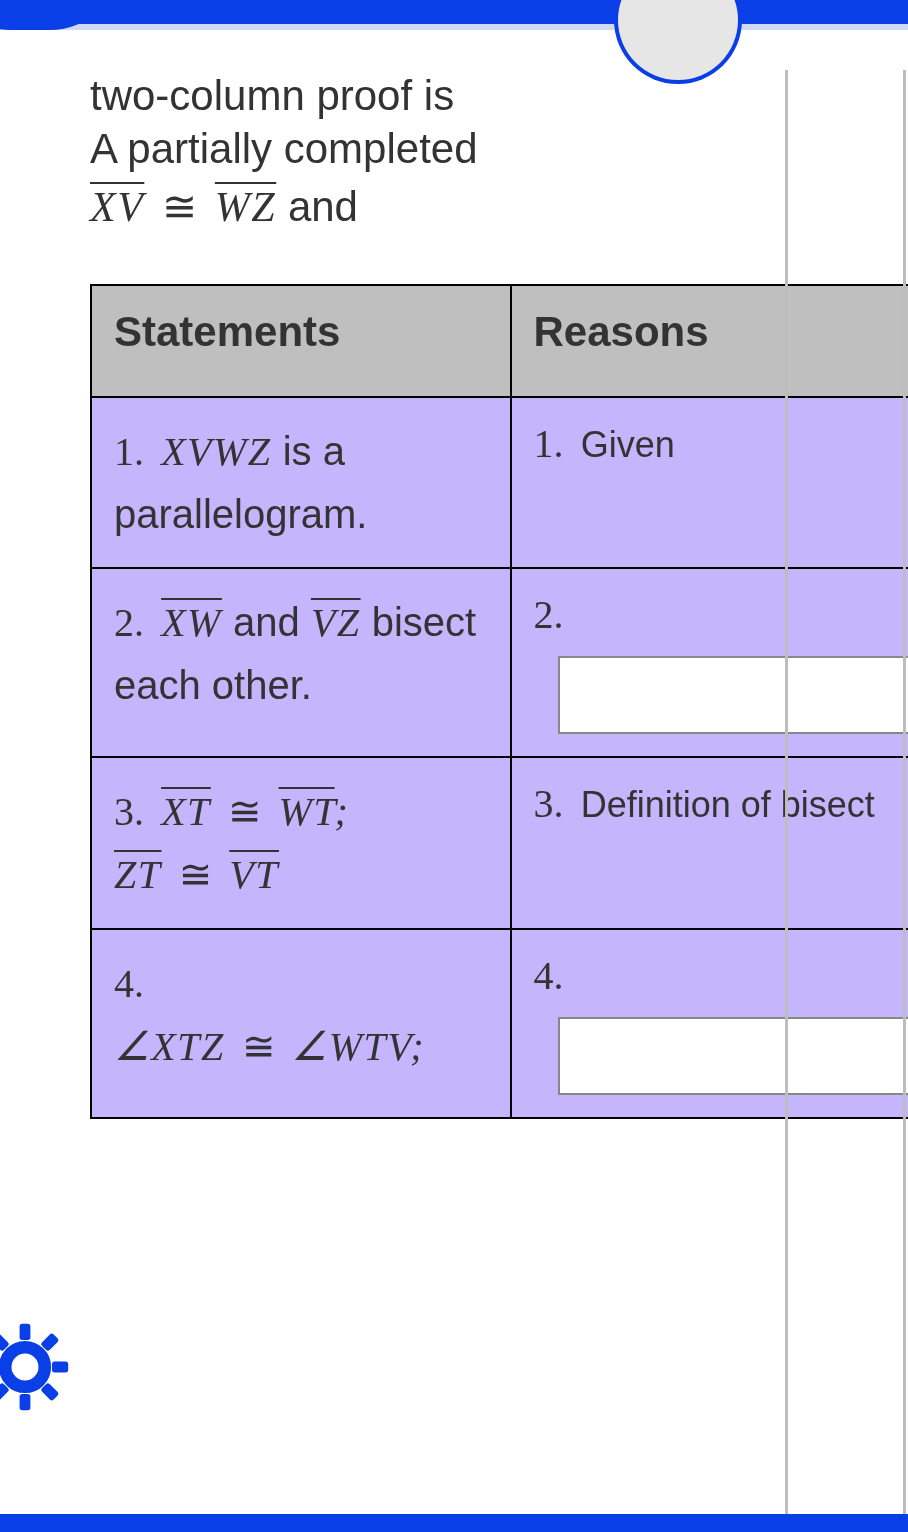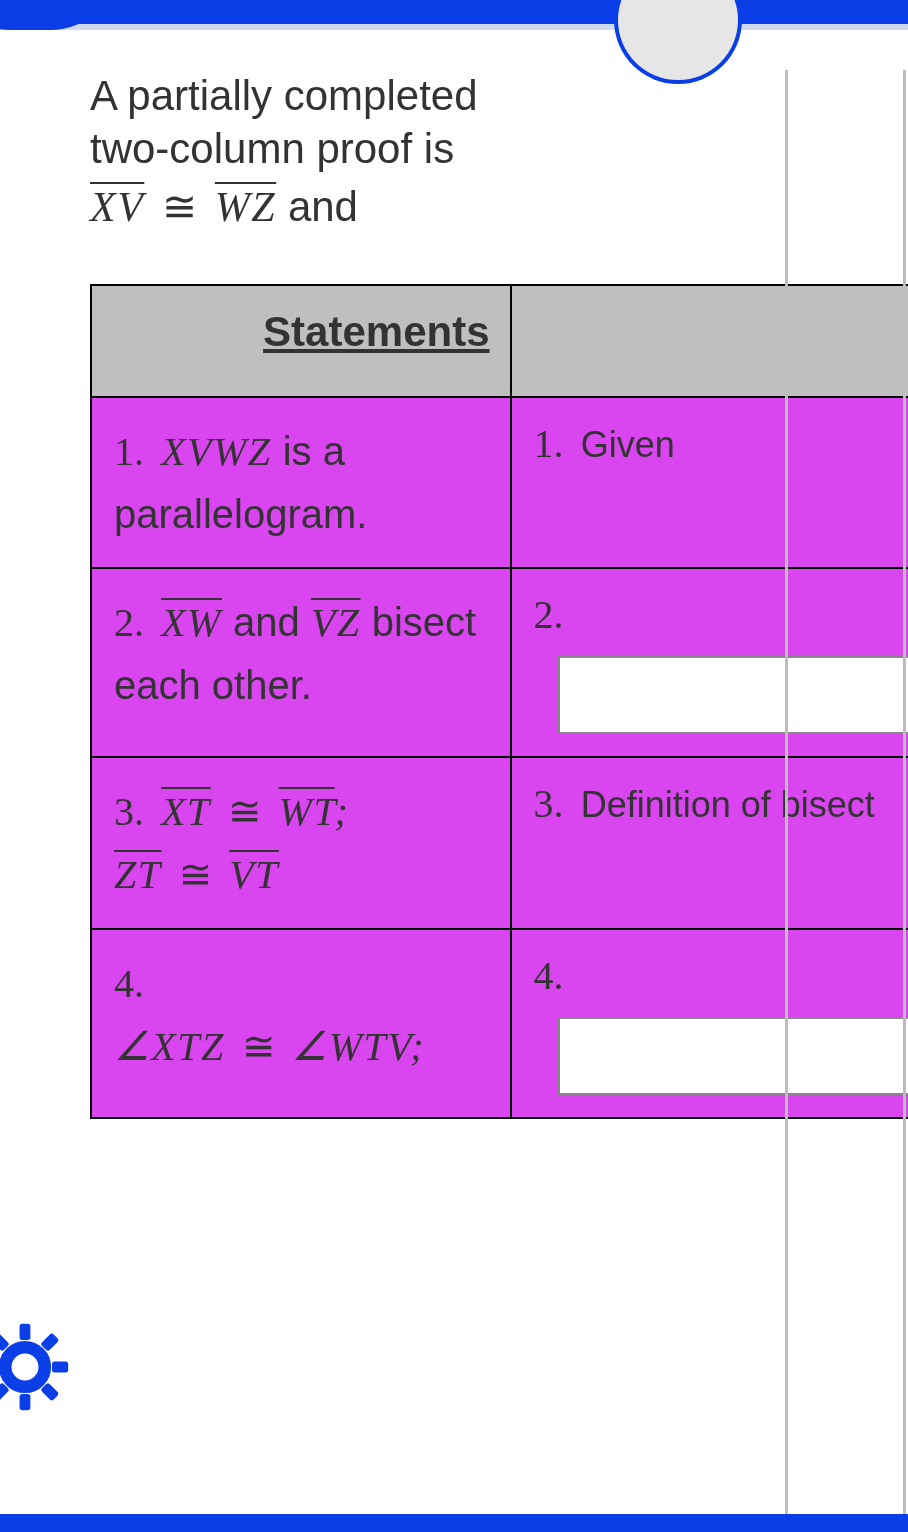--- a/index.html
+++ b/index.html
@@ -52,29 +52,28 @@
     width: 1400px; 
     font-size: 40px;
     color:#333;
   }
   table.proof th, table.proof td {
     border: 2px solid #000;
     padding: 22px 20px 22px 22px;
     vertical-align: top;
     text-align: left;
     font-weight: 400;
-    background:#d946ef;
+    background:#c4b5fd;
   }
   table.proof th {
     background: #bfbfbf;
     font-weight: 700;
-    text-align: right;
+    text-align: left;
     height: 112px;
     font-size: 42px;
-    text-decoration: underline;
   }
   .col-st { width: 420px; }
   .col-rs { width: 980px; }
 
   .num { font-family: "Times New Roman", Times, serif; font-size: 40px; padding-right:6px;}
   .st-text { font-size: 40px; line-height: 1.55; }
   .st-text .serif { font-size: 40px; }
 
   .reason-cell .num{ font-family: "Times New Roman", serif;}
   .reason-text{ font-size:36px; }
@@ -102,22 +101,22 @@
 
 <div class="top-stripe"></div>
 <div class="avatar-stub"></div>
 <div class="logo-stub"></div>
 
 <div class="page">
   <div class="right-border"></div>
   <div class="far-right-border"></div>
 
   <div class="intro">
+    <div><span>two-column proof is</span></div>
     <div><span>A partially completed</span></div>
-    <div><span>two-column proof is</span></div>
     <div class="mathline">
       <span class="serif overline">XV</span>
       <span class="cong">≅</span>
       <span class="serif overline">WZ</span>
       <span> and</span>
     </div>
   </div>
 
   <table class="proof">
     <colgroup>

